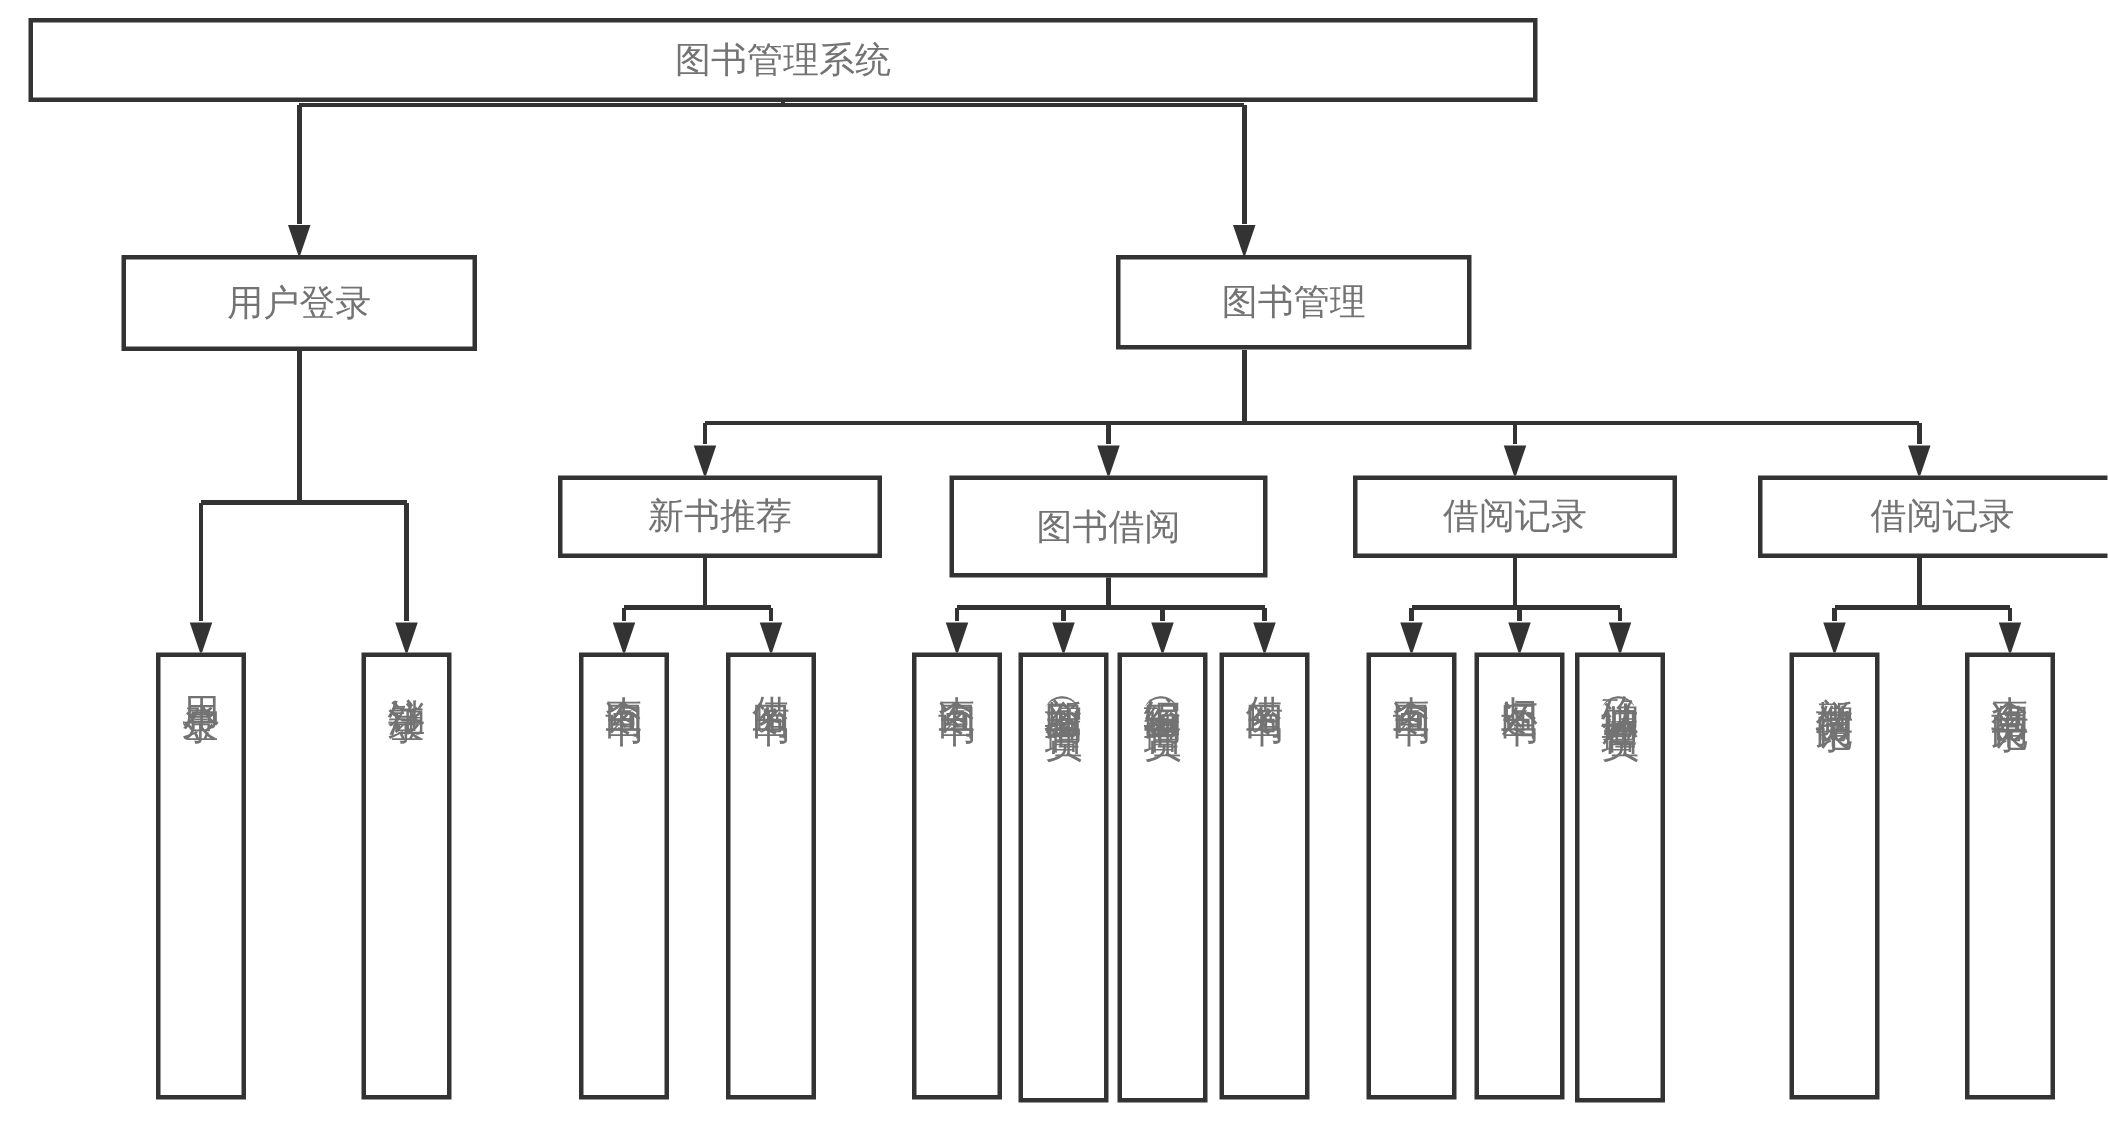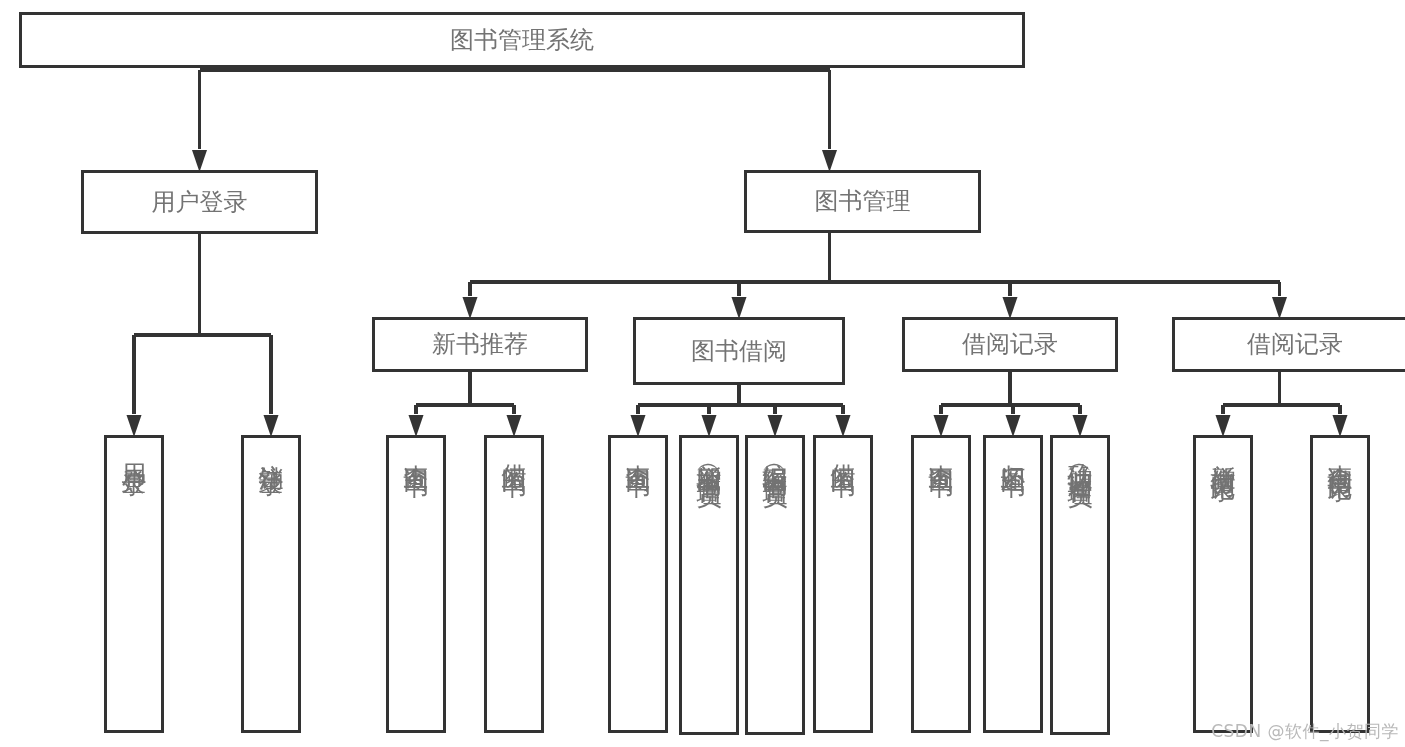--- a/index.html
+++ b/index.html
@@ -183,14 +183,13 @@
       <div class="node vertical" style="left: 1050px; top: 435px; width: 60px; height: 300px; border-color: rgb(51, 51, 51);">
         <span class="node-label">确认归还（管理员）</span>
       </div>
       <div class="node vertical" style="left: 1193px; top: 435px; width: 60px; height: 298px; border-color: rgb(51, 51, 51);">
         <span class="node-label">新增借阅记录</span>
       </div>
       <div class="node vertical" style="left: 1310px; top: 435px; width: 60px; height: 298px; border-color: rgb(51, 51, 51);">
         <span class="node-label">查询借阅记录</span>
       </div>
     </div>
-  <div id="watermark">CSDN @软件_小贺同学</div>
 </div>
 
 </body></html>

